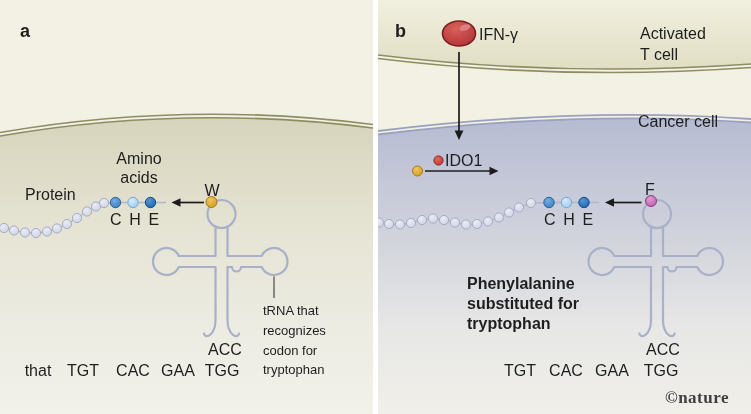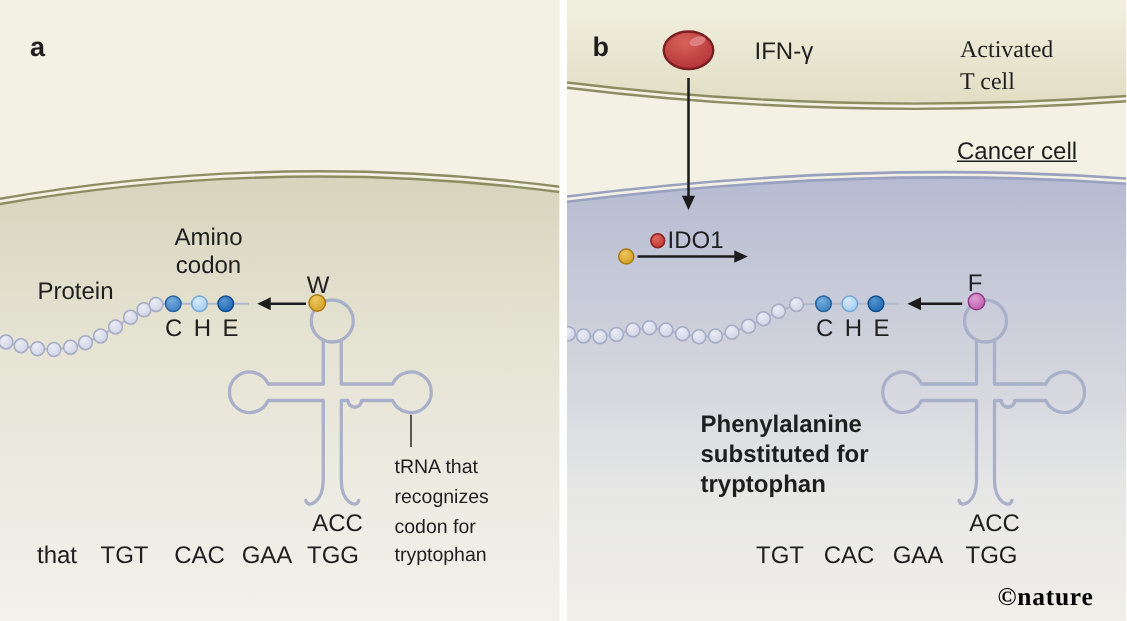--- a/index.html
+++ b/index.html
@@ -21,37 +21,37 @@
   .pa-w{left:212px;top:181px;}
   .pa-che{left:110px;top:210px;letter-spacing:1.6px;}
   .pa-trnacap{left:263px;top:301px;font-size:13px;line-height:19.8px;}
   .pa-acc{left:225px;top:340px;}
   .pa-mrna{left:38px;top:361px;}
   .pa-c1{left:83px;top:361px;}
   .pa-c2{left:133px;top:361px;}
   .pa-c3{left:178px;top:361px;}
   .pa-c4{left:222px;top:361px;}
   .pb-b{left:17px;top:22px;}
-  .pb-ifn{left:101px;top:25px;margin-left:24px;}
-  .pb-act{left:262px;top:23px;line-height:21px;font-family:Liberation Serif, serif;}
-  .pb-cancer{left:260px;top:92px;text-decoration:underline;}
+  .pb-ifn{left:101px;top:25px;}
+  .pb-act{left:262px;top:23px;line-height:21px;}
+  .pb-cancer{left:260px;top:112px;}
   .pb-ido1{left:67px;top:151px;}
   .pb-wdep{left:124px;top:162px;}
   .pb-f{left:272px;top:180px;}
   .pb-che{left:166px;top:210px;letter-spacing:1.6px;}
   .pb-pheny{left:89px;top:274px;font-weight:700;line-height:20px;}
   .pb-acc{left:285px;top:340px;}
   .pb-c1{left:142px;top:361px;}
   .pb-c2{left:188px;top:361px;}
   .pb-c3{left:234px;top:361px;}
   .pb-c4{left:283px;top:361px;}
   .pb-nature{
     position:absolute;right:22px;top:388px;
     font-family:"Liberation Serif","DejaVu Serif",serif;font-weight:700;
-    font-size:17px;color:#000000;letter-spacing:0.5px;
+    font-size:17px;color:#404040;letter-spacing:0.5px;
   }
 </style>
 </head>
 <body>
 
 <div class="figure">
 
   <section class="panel">
     <svg width="373" height="414" viewBox="0 0 373 414">
       <defs>
@@ -120,21 +120,21 @@
         <line x1="180" y1="202.5" x2="204" y2="202.5" stroke="#1c1c1c" stroke-width="1.7"></line>
         <polygon points="171.5,202.5 180.5,198.2 180.5,206.8" fill="#1c1c1c"></polygon>
       </g>
 
       <circle cx="211.5" cy="202" r="5.5" fill="url(#aGold)" stroke="#a87a14" stroke-width="1"></circle>
     </svg>
 
     <div class="lbl panel-letter pa-a">a</div>
     <div class="lbl pa-protein">Protein</div>
     <div class="lbl ctr pa-amino">Amino
-codon</div>
+acids</div>
     <div class="lbl ctr pa-w">W</div>
     <div class="lbl pa-che">C H E</div>
     <div class="lbl pa-trnacap">tRNA that
 recognizes
 codon for
 tryptophan</div>
     <div class="lbl ctr pa-acc">ACC</div>
     <div class="lbl ctr pa-mrna">that</div>
     <div class="lbl ctr pa-c1">TGT</div>
     <div class="lbl ctr pa-c2">CAC</div>

